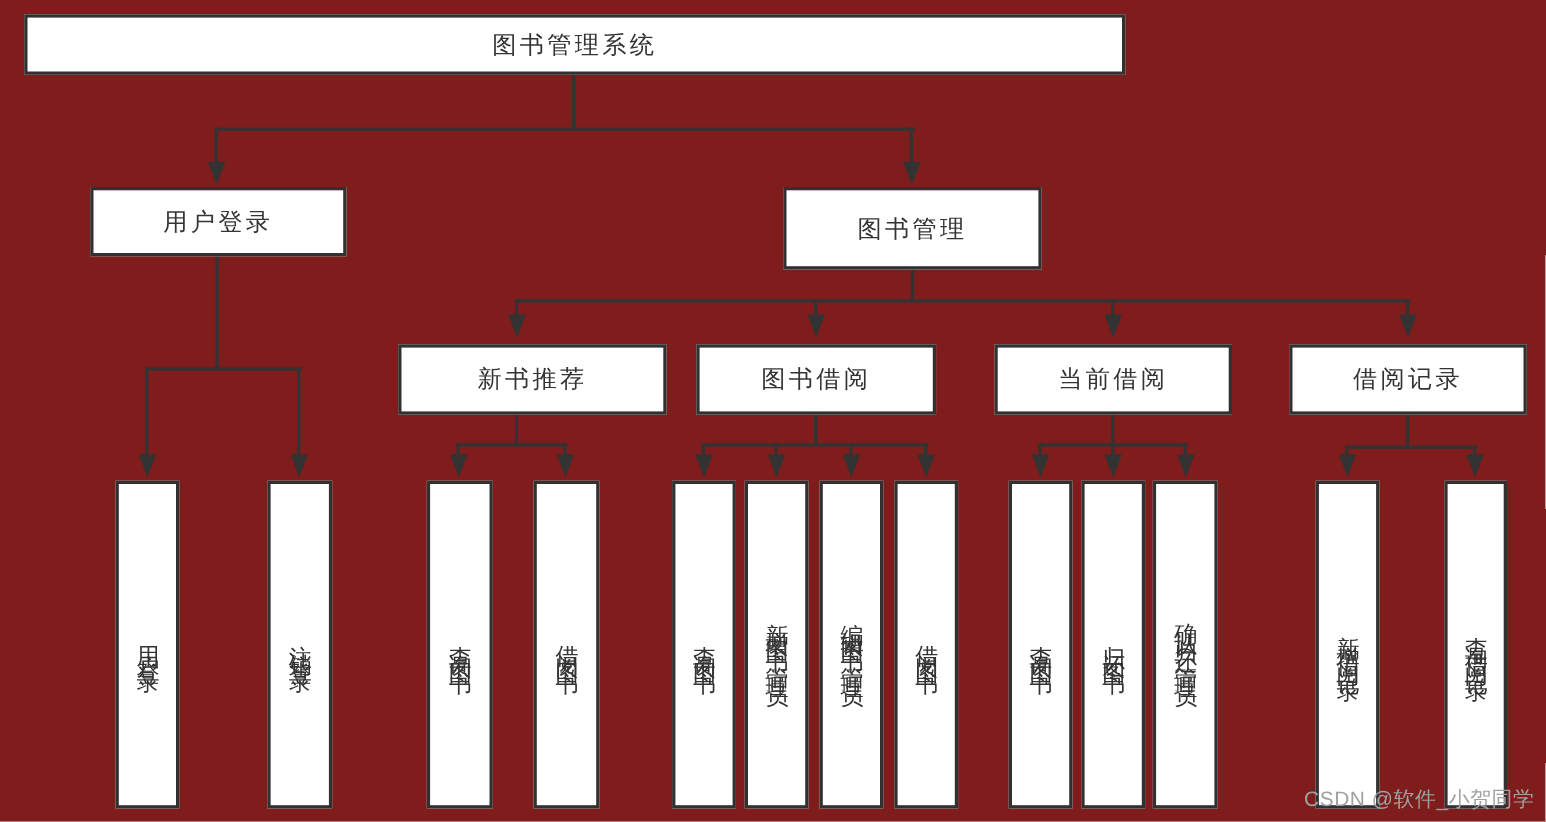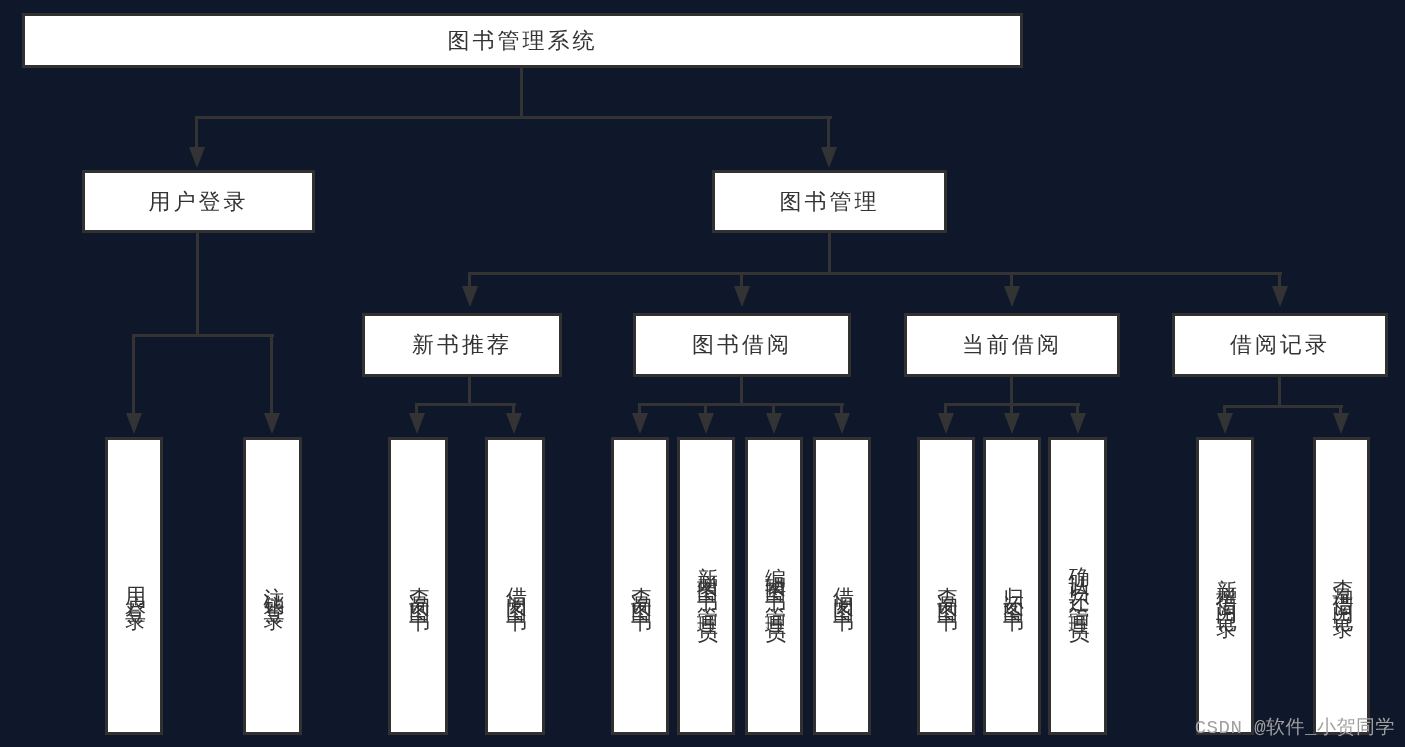--- a/index.html
+++ b/index.html
@@ -1,21 +1,21 @@
 <!DOCTYPE html>
 <html><head>
 <meta charset="utf-8">
 <style>
   html, body { margin: 0; padding: 0; background: #ffffff; }
   #stage {
     position: relative;
     width: 1405px;
     height: 747px;
-    background: #0f172a;
-    font-family: Liberation Mono, monospace;
+    background: #7f1d1d;
+    font-family: Liberation Sans, sans-serif;
     overflow: hidden;
   }
   
   .node {
     position: absolute;
     box-sizing: border-box;
     border: 3px solid #313131;
     background: #ffffff;
     display: flex;
     align-items: center;
@@ -82,21 +82,21 @@
   <div class="vline" style="left:520px; top:68px; height:51px;"></div>
   <div class="hline" style="left:195px; top:116px; width:637px;"></div>
   <div class="vline" style="left:195px; top:116px; height:36px;"></div>
   <div class="arrow" style="left:189px; top:147px;"></div>
   <div class="vline" style="left:827px; top:116px; height:36px;"></div>
   <div class="arrow" style="left:821px; top:147px;"></div>
 
   <div class="node" style="left:82px; top:170px; width:233px; height:63px;">
     <span class="lbl">用户登录</span>
   </div>
-  <div class="node" style="left:712px; top:170px; width:235px; height:63px;justify-content:center;">
+  <div class="node" style="left:712px; top:170px; width:235px; height:75px;justify-content:center;">
     <span class="lbl">图书管理</span>
   </div>
 
   <div class="vline" style="left:196px; top:233px; height:103px;"></div>
   <div class="hline" style="left:132px; top:334px; width:142px;"></div>
   <div class="vline" style="left:132px; top:334px; height:80px;"></div>
   <div class="arrow" style="left:126px; top:413px;"></div>
   <div class="vline" style="left:270px; top:334px; height:80px;"></div>
   <div class="arrow" style="left:264px; top:413px;"></div>
 
@@ -104,21 +104,21 @@
   <div class="hline" style="left:468px; top:272px; width:814px;"></div>
   <div class="vline" style="left:468px; top:272px; height:16px;"></div>
   <div class="arrow" style="left:462px; top:286px;"></div>
   <div class="vline" style="left:740px; top:272px; height:16px;"></div>
   <div class="arrow" style="left:734px; top:286px;"></div>
   <div class="vline" style="left:1010px; top:272px; height:16px;"></div>
   <div class="arrow" style="left:1004px; top:286px;"></div>
   <div class="vline" style="left:1278px; top:272px; height:16px;"></div>
   <div class="arrow" style="left:1272px; top:286px;"></div>
 
-  <div class="node" style="left:362px; top:313px; width:200px; height:64px;">
+  <div class="node" style="left:362px; top:313px; width:244px; height:64px;">
     <span class="lbl">新书推荐</span>
   </div>
   <div class="node" style="left:904px; top:313px; width:216px; height:64px;">
     <span class="lbl">当前借阅</span>
   </div>
   <div class="node" style="left:633px; top:313px; width:218px; height:64px;">
     <span class="lbl">图书借阅</span>
   </div>
   <div class="node" style="left:1172px; top:313px; width:216px; height:64px;">
     <span class="lbl">借阅记录</span>

